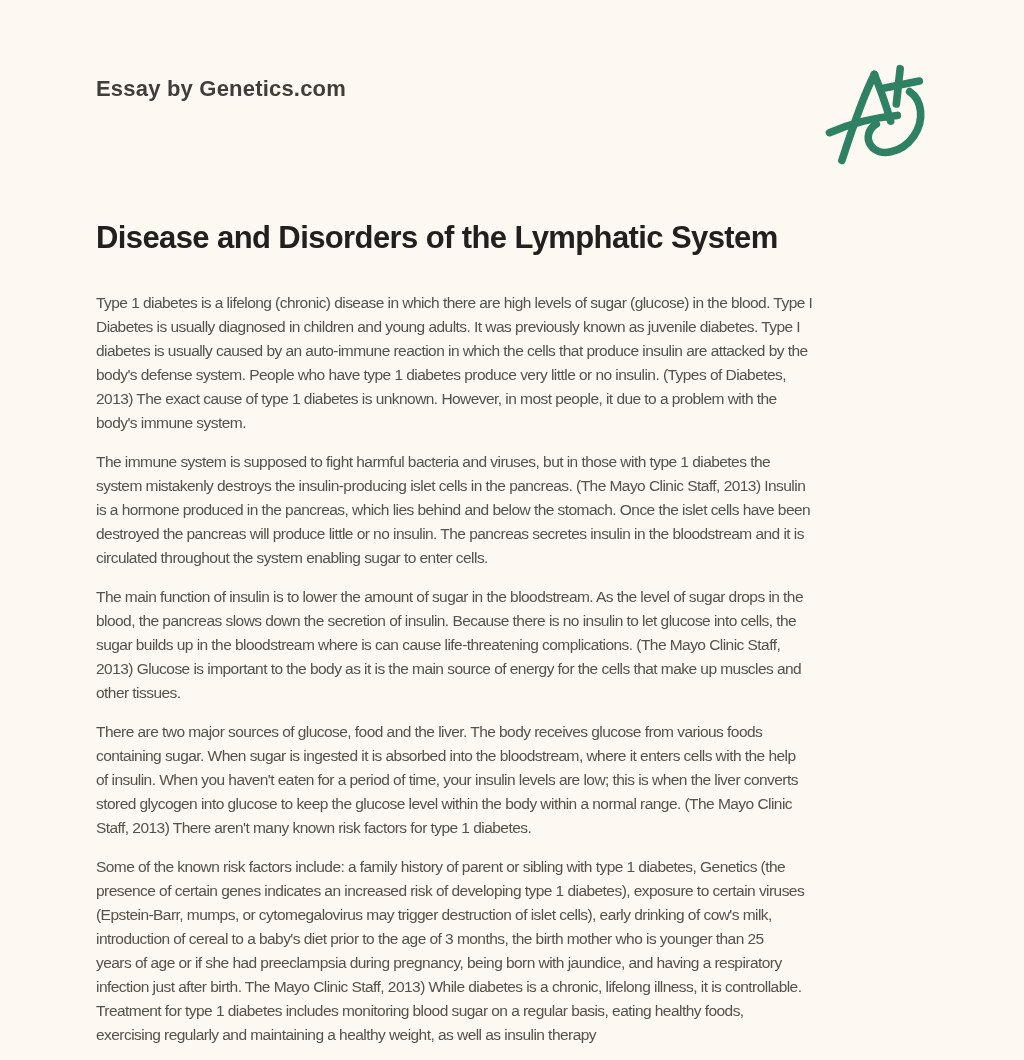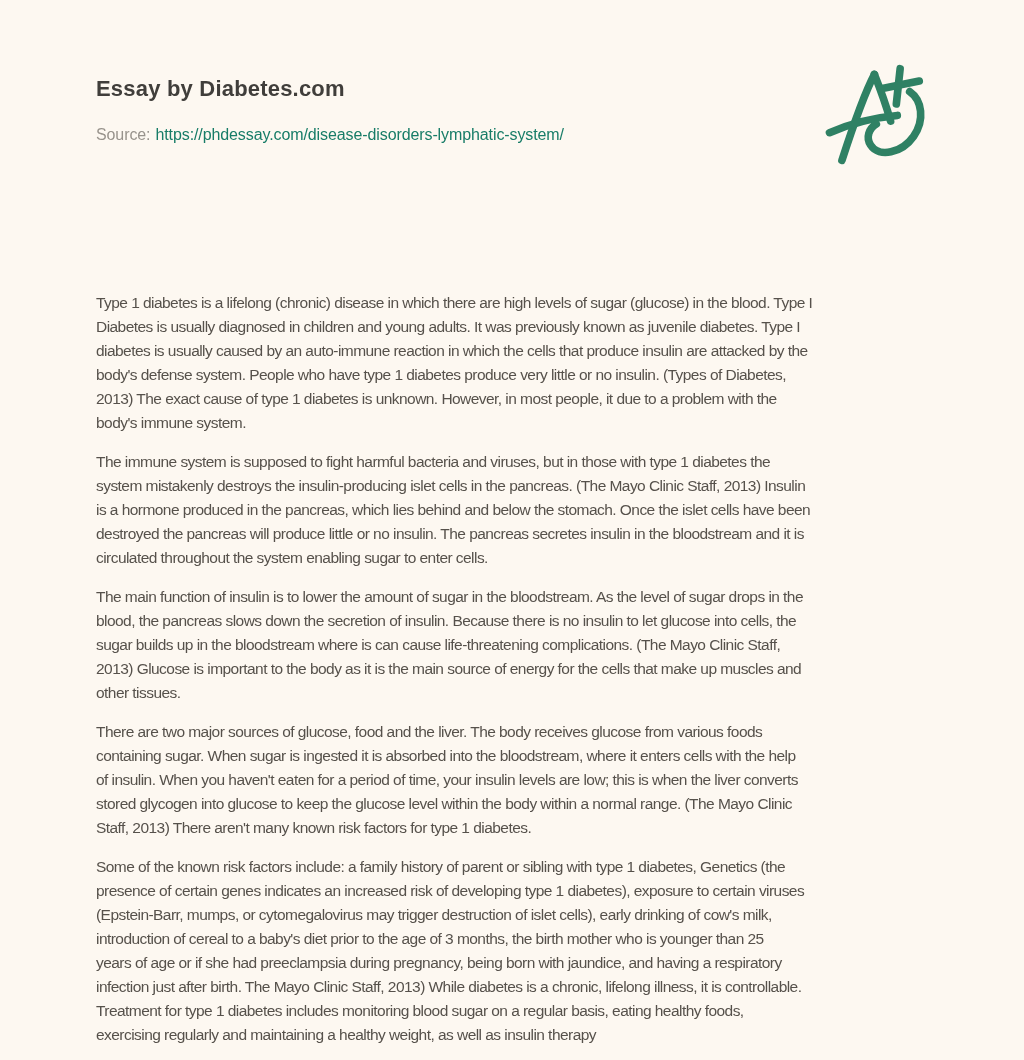--- a/index.html
+++ b/index.html
@@ -71,25 +71,22 @@
     color: #56514b;
     letter-spacing: -0.55px;
     white-space: pre-line;
   }
 </style>
 </head>
 <body>
 
 <div class="page">
 
-  <div class="byline">Essay by Diabetes.com</div>
+  <div class="byline">Essay by Genetics.com</div>
 
-  <div class="source-line">
-    <span>Source:</span><a class="source-url">https://phdessay.com/disease-disorders-lymphatic-system/</a>
-  </div>
 
   <div class="logo">
     <span>
       <svg viewBox="0 0 115 110" fill="none" xmlns="http://www.w3.org/2000/svg">
         <g stroke="#2F8164" stroke-width="8" stroke-linecap="round" fill="none">
 
           <path d="M 26 103 C 36 72 50 32 60 13"></path>
 
           <path d="M 60 13 C 66 28 73 48 77 62"></path>
 
@@ -98,20 +95,21 @@
           <path d="M 87 7 L 83 44"></path>
 
           <path d="M 67 28 L 107 20"></path>
 
           <path d="M 97 31 C 110 40 113 61 101 78 C 89 95 65 101 56 87 C 51 79 54 70 62 65"></path>
         </g>
       </svg>
     </span>
   </div>
 
+  <h1 class="essay-title">Disease and Disorders of the Lymphatic System</h1>
 
   <div class="essay-body">
       <p class="para">Type 1 diabetes is a lifelong (chronic) disease in which there are high levels of sugar (glucose) in the blood. Type I
 Diabetes is usually diagnosed in children and young adults. It was previously known as juvenile diabetes. Type I
 diabetes is usually caused by an auto-immune reaction in which the cells that produce insulin are attacked by the
 body's defense system. People who have type 1 diabetes produce very little or no insulin. (Types of Diabetes,
 2013) The exact cause of type 1 diabetes is unknown. However, in most people, it due to a problem with the
 body's immune system.</p>
       <p class="para">The immune system is supposed to fight harmful bacteria and viruses, but in those with type 1 diabetes the
 system mistakenly destroys the insulin-producing islet cells in the pancreas. (The Mayo Clinic Staff, 2013) Insulin

